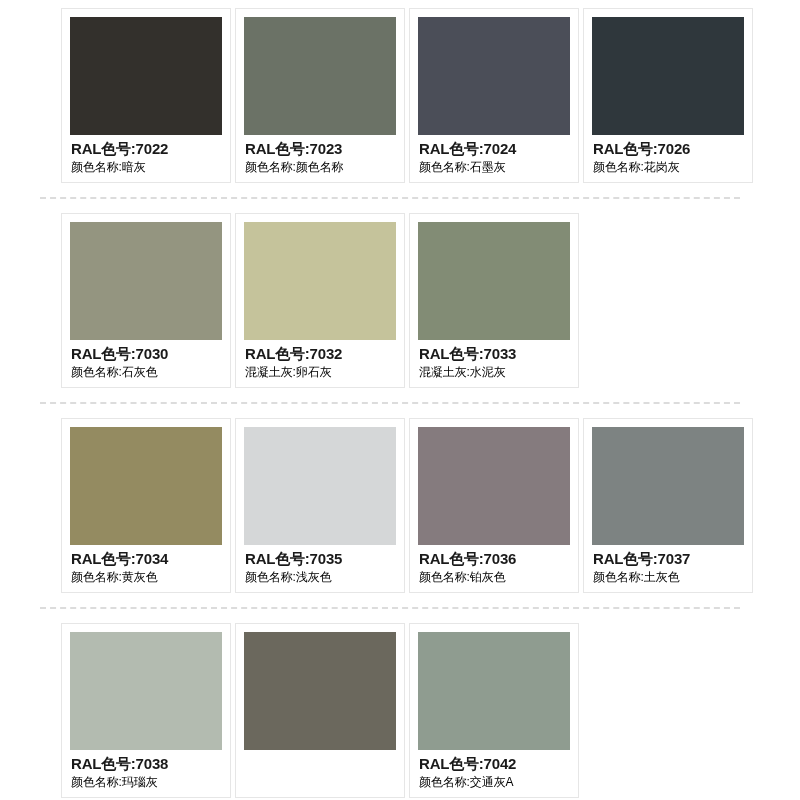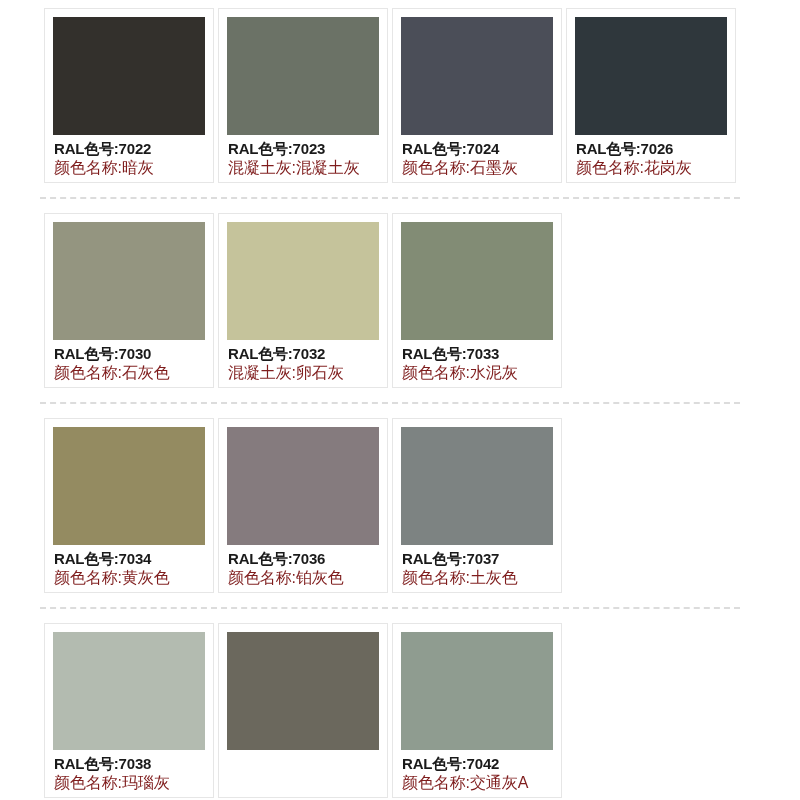--- a/index.html
+++ b/index.html
@@ -26,21 +26,21 @@
     position: relative;
     padding: 0 0;
     display: flex;
     justify-content: flex-start;
     gap: 0;
   }
 
   .row-inner {
     display: flex;
     width: 634px;
-    padding-left: 44px;
+    padding-left: 61px;
     box-sizing: border-box;
   }
 
   .divider {
     height: 0;
     border-top: 2px dashed #dcdcdc;
     margin: 14px 60px 14px 40px;
     width: 700px;
   }
 
@@ -67,23 +67,23 @@
   .ral-line {
     font-size: 15px;
     font-weight: bold;
     color: #1a1a1a;
     line-height: 18px;
     letter-spacing: -0.2px;
     white-space: nowrap;
   }
 
   .name-line {
-    font-size: 16px;
+    font-size: 12px;
     font-weight: normal;
-    color: #7f1d1d;
+    color: #000000;
     line-height: 17px;
     letter-spacing: -0.1px;
     white-space: nowrap;
     padding-top: 1px;
   }
 
   .grid-top-pad { height: 8px; }
 </style>
 </head>
 <body>
@@ -97,21 +97,21 @@
             <span class="swatch" style="background: rgb(51, 48, 44);"></span>
             <div class="card-text">
               <div class="ral-line">RAL色号:7022</div>
               <div class="name-line">颜色名称:暗灰</div>
             </div>
           </div>
           <div class="card">
             <span class="swatch" style="background: rgb(107, 114, 102);"></span>
             <div class="card-text">
               <div class="ral-line">RAL色号:7023</div>
-              <div class="name-line">混凝土灰:混凝土灰</div>
+              <div class="name-line">颜色名称:颜色名称</div>
             </div>
           </div>
           <div class="card">
             <span class="swatch" style="background: rgb(75, 78, 88);"></span>
             <div class="card-text">
               <div class="ral-line">RAL色号:7024</div>
               <div class="name-line">颜色名称:石墨灰</div>
             </div>
           </div>
           <div class="card">
@@ -137,36 +137,43 @@
             <span class="swatch" style="background: rgb(197, 195, 155);"></span>
             <div class="card-text">
               <div class="ral-line">RAL色号:7032</div>
               <div class="name-line">混凝土灰:卵石灰</div>
             </div>
           </div>
           <div class="card">
             <span class="swatch" style="background: rgb(130, 140, 117);"></span>
             <div class="card-text">
               <div class="ral-line">RAL色号:7033</div>
-              <div class="name-line">颜色名称:水泥灰</div>
+              <div class="name-line">混凝土灰:水泥灰</div>
             </div>
           </div>
         </div>
       </div>
       <div class="divider"></div>
       <div class="row">
         <div class="row-inner">
           <div class="card">
             <span class="swatch" style="background: rgb(148, 139, 97);"></span>
             <div class="card-text">
               <div class="ral-line">RAL色号:7034</div>
               <div class="name-line">颜色名称:黄灰色</div>
             </div>
           </div>
           <div class="card">
+            <span class="swatch" style="background: rgb(213, 215, 216);"></span>
+            <div class="card-text">
+              <div class="ral-line">RAL色号:7035</div>
+              <div class="name-line">颜色名称:浅灰色</div>
+            </div>
+          </div>
+          <div class="card">
             <span class="swatch" style="background: rgb(133, 123, 126);"></span>
             <div class="card-text">
               <div class="ral-line">RAL色号:7036</div>
               <div class="name-line">颜色名称:铂灰色</div>
             </div>
           </div>
           <div class="card">
             <span class="swatch" style="background: rgb(125, 131, 130);"></span>
             <div class="card-text">
               <div class="ral-line">RAL色号:7037</div>

